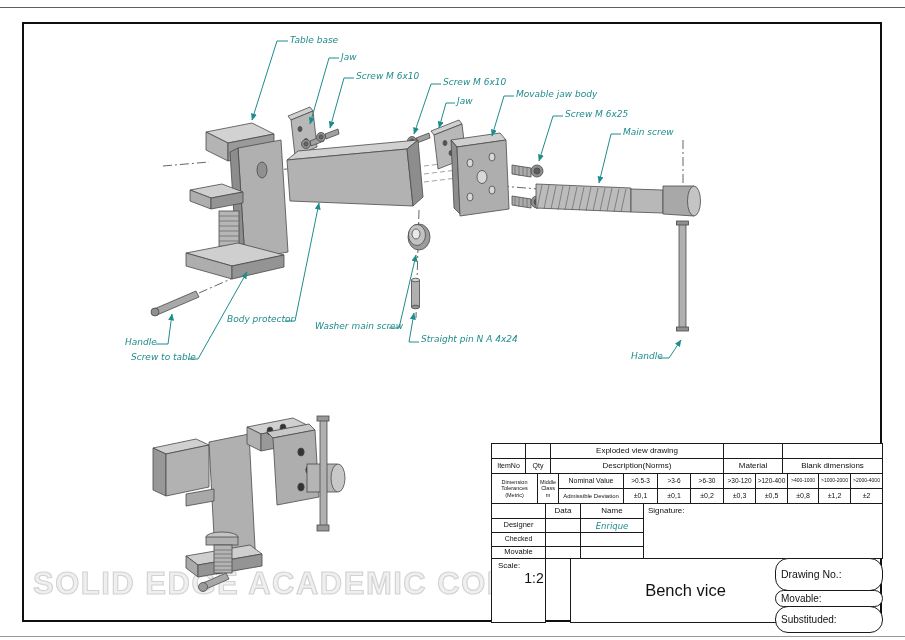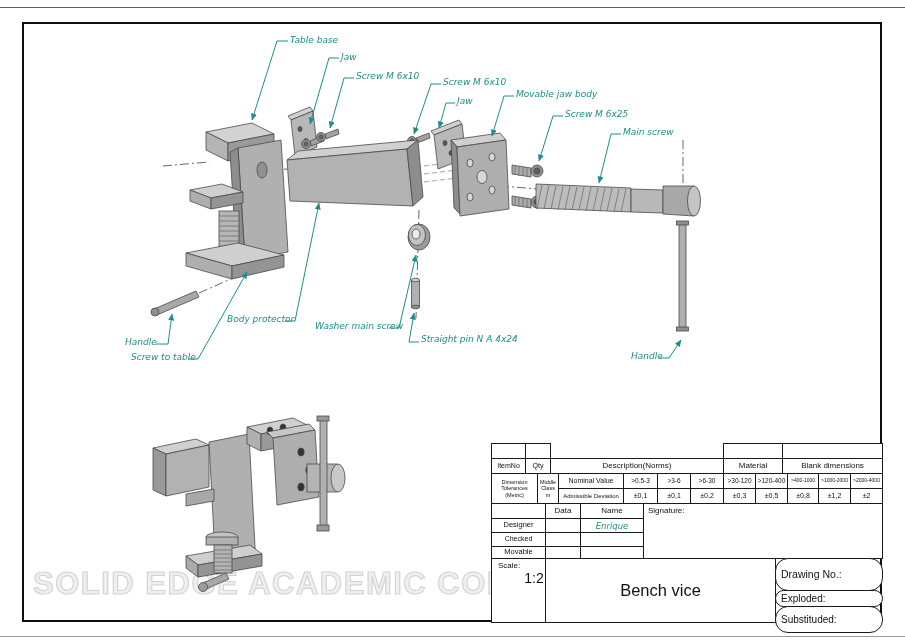--- a/index.html
+++ b/index.html
@@ -22,21 +22,21 @@
       display:flex;align-items:center;justify-content:center;text-align:center;
       font-size:8px;color:#111;overflow:hidden;line-height:1.15;}
   .left{justify-content:flex-start;text-align:left;padding-left:3px;border-radius:13px;}
   .topleft{align-items:flex-start;justify-content:flex-start;padding:2px 0 0 4px;text-align:left;}
   .f55{font-size:5.5px;} .f5{font-size:5px;} .f6{font-size:6px;} .f65{font-size:6.5px;}
   .f7{font-size:7px;} .f75{font-size:7.5px;} .f10{font-size:10px;} .f105{font-size:10.5px;}
   .enrique{font:italic 8.5px "DejaVu Sans",sans-serif;color:#1f8c8c;}
   .scalecell{flex-direction:row;align-items:flex-start;justify-content:flex-start;
              padding:2px 0 0 6px;text-align:left;}
   .scaleval{font-size:14px;margin-top:9px;padding-left:4px;}
-  .bench{font-size:16.5px;}
+  .bench{font-size:16.5px;margin-left:25px;}
 </style>
 </head>
 <body>
 
 <div id="topline" class="pageline"></div>
 <div id="bottomline" class="pageline"></div>
 
 <div class="wm">SOLID EDGE ACADEMIC COPY</div>
 
 <svg id="drawing" width="905" height="640" viewBox="0 0 905 640">
@@ -269,20 +269,21 @@
 <div class="lbl" style="left:131px;top:352px">Screw to table</div>
 <div class="lbl" style="left:227px;top:314px">Body protector</div>
 <div class="lbl" style="left:315px;top:321px">Washer main screw</div>
 <div class="lbl" style="left:421px;top:334px">Straight pin N A 4x24</div>
 <div class="lbl" style="left:631px;top:351px">Handle</div>
 
 <div class="tblock">
 
   <div class="tc" style="left:0;top:0;width:35px;height:16px"></div>
   <div class="tc" style="left:34px;top:0;width:26px;height:16px"></div>
+  <div class="tc" style="left:59px;top:0;width:174px;height:16px">Exploded view drawing</div>
   <div class="tc" style="left:232px;top:0;width:60px;height:16px"></div>
   <div class="tc" style="left:291px;top:0;width:101px;height:16px"></div>
 
   <div class="tc f7" style="left:0;top:15px;width:35px;height:16px">ItemNo</div>
   <div class="tc f7" style="left:34px;top:15px;width:26px;height:16px">Qty</div>
   <div class="tc" style="left:59px;top:15px;width:174px;height:16px">Description(Norms)</div>
   <div class="tc" style="left:232px;top:15px;width:60px;height:16px">Material</div>
   <div class="tc" style="left:291px;top:15px;width:101px;height:16px">Blank dimensions</div>
 
   <div class="tc f55" style="left:0;top:30px;width:47px;height:31px;padding:0 2px">Dimension Tolerances (Metric)</div>
@@ -324,15 +325,15 @@
   <div class="tc f75" style="left:0;top:103px;width:55px;height:13px">Movable</div>
   <div class="tc" style="left:54px;top:103px;width:36px;height:13px"></div>
   <div class="tc" style="left:89px;top:103px;width:64px;height:13px"></div>
 
   <div class="tc scalecell" style="left:0;top:115px;width:55px;height:65px">
     <span>Scale:</span>
     <span class="scaleval">1:2</span>
   </div>
   <div class="tc bench" style="left:54px;top:115px;width:231px;height:65px">Bench vice</div>
   <div class="tc f105 left" style="left:284px;top:115px;width:108px;height:33px;padding-left:5px">Drawing No.:</div>
-  <div class="tc f10 left" style="left:284px;top:147px;width:108px;height:17px;padding-left:5px">Exploded:</div>
+  <div class="tc f10 left" style="left:284px;top:147px;width:108px;height:17px;padding-left:5px">Movable:</div>
   <div class="tc f10 left" style="left:284px;top:163px;width:108px;height:27px;padding-left:5px">Substituded:</div>
 </div>
 
 </body></html>

